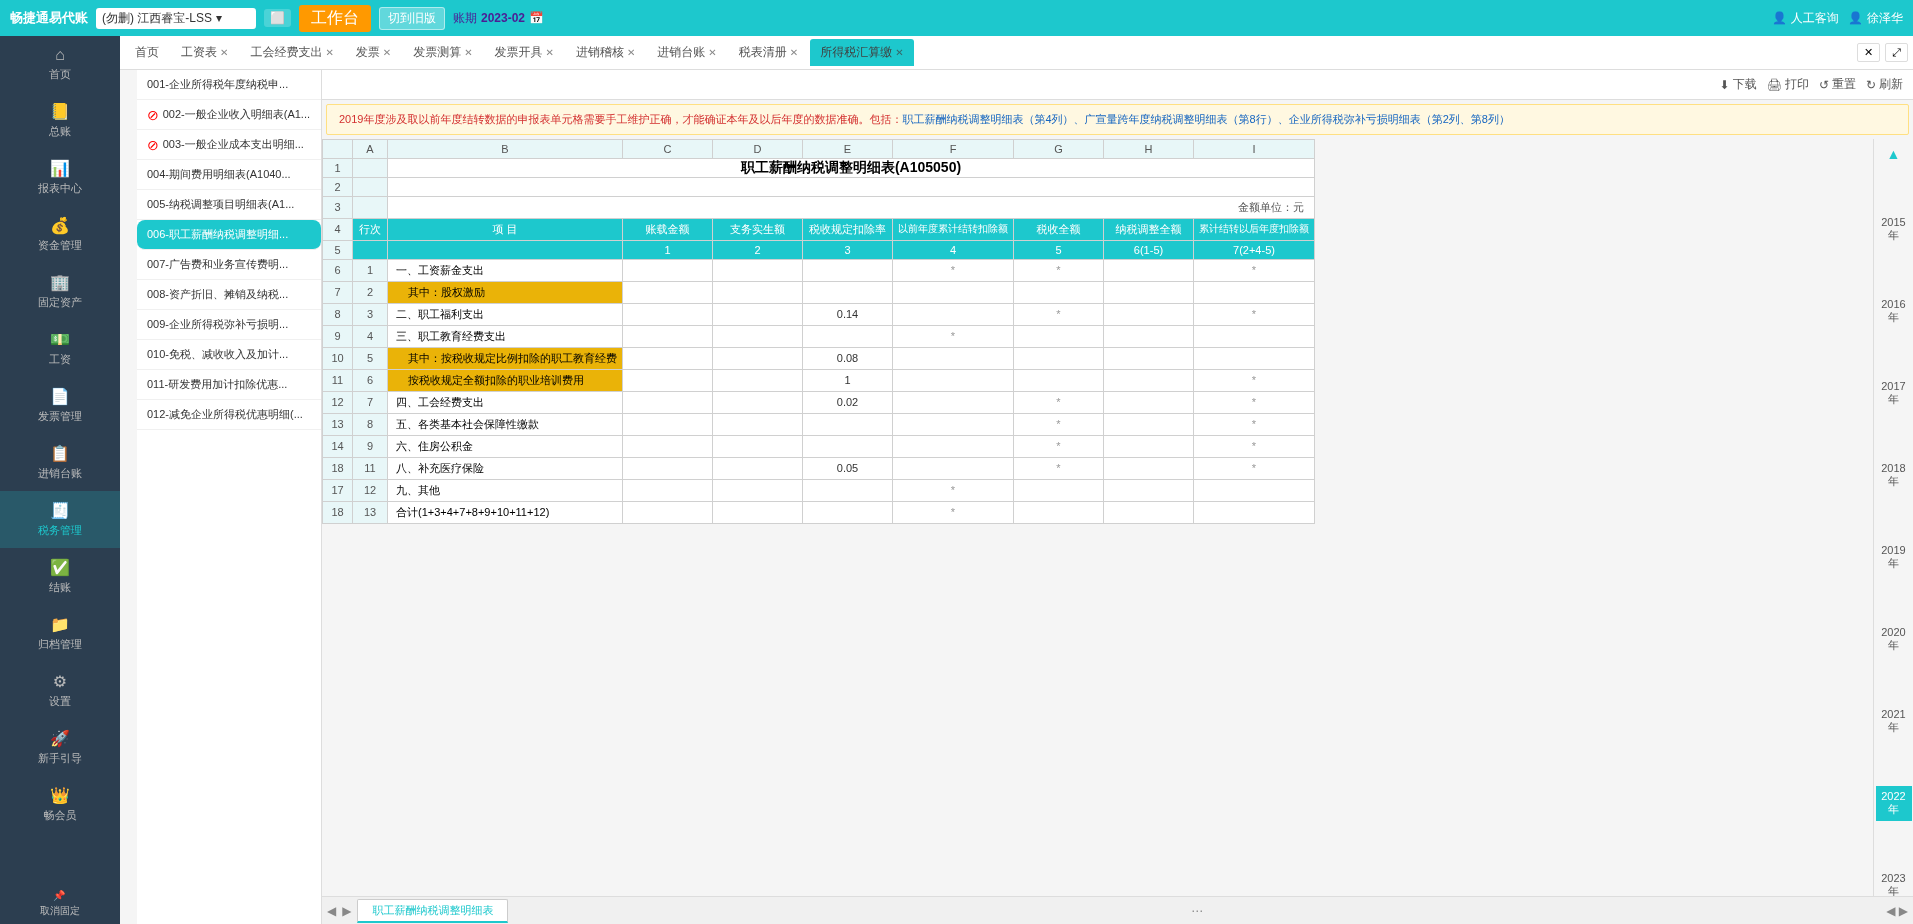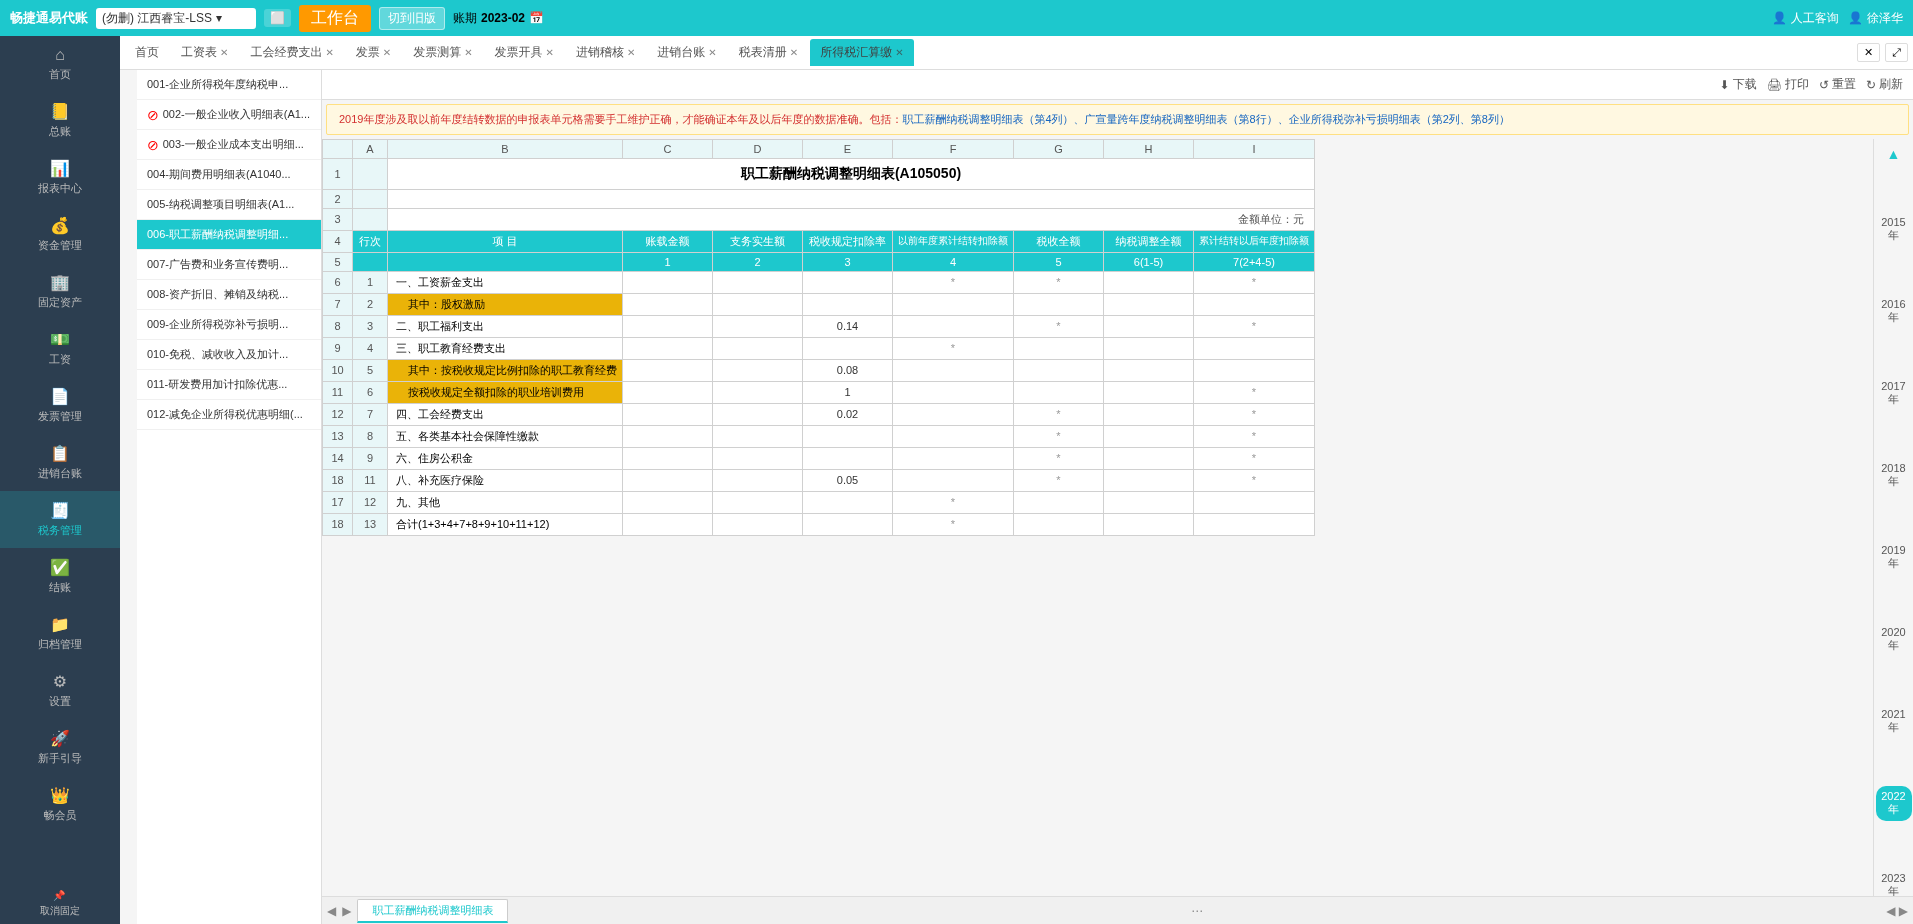--- a/index.html
+++ b/index.html
@@ -5,21 +5,21 @@
     * { box-sizing: border-box; margin: 0; padding: 0; }
     body { font-family: 'Microsoft YaHei', Arial, sans-serif; font-size: 12px; background: #f0f2f5; display: flex; flex-direction: column; height: 924px; overflow: hidden; }
 
     
     .top-bar { height: 36px; background: #1dc8cd; display: flex; align-items: center; padding: 0 10px; gap: 8px; color: white; flex-shrink: 0; }
     .top-bar .logo { font-size: 13px; font-weight: bold; white-space: nowrap; }
     .top-bar .company-selector { background: white; color: #333; border: none; border-radius: 3px; padding: 2px 6px; font-size: 12px; display: flex; align-items: center; gap: 4px; cursor: pointer; min-width: 160px; }
     .top-bar .icon-btn { background: rgba(255,255,255,0.2); border: none; color: white; padding: 2px 6px; border-radius: 3px; cursor: pointer; font-size: 12px; }
     .top-bar .work-tab-btn { background: #ff9900; color: white; border: none; border-radius: 3px; padding: 3px 12px; font-size: 16px; cursor: pointer; }
     .top-bar .switch-btn { background: rgba(255,255,255,0.3); border: 1px solid rgba(255,255,255,0.5); color: white; border-radius: 3px; padding: 2px 8px; font-size: 12px; cursor: pointer; }
-    .top-bar .period { display: flex; align-items: center; gap: 4px; color: #000000; font-size: 12px; }
+    .top-bar .period { display: flex; align-items: center; gap: 4px; color: #4c1d95; font-size: 12px; }
     .top-bar .spacer { flex: 1; }
     .top-bar .user-area { display: flex; align-items: center; gap: 10px; font-size: 12px; }
 
     
     .main-layout { display: flex; flex: 1; overflow: hidden; }
 
     
     .sidebar { width: 120px; background: #2c3e50; color: #ccc; display: flex; flex-direction: column; flex-shrink: 0; }
     .sidebar-item { display: flex; flex-direction: column; align-items: center; padding: 10px 0; cursor: pointer; font-size: 11px; gap: 3px; color: #bbb; }
     .sidebar-item.active { background: rgba(29, 200, 205, 0.2); color: #1dc8cd; }
@@ -36,42 +36,42 @@
     .tab-item .close-x { font-size: 10px; cursor: pointer; opacity: 0.7; }
     .tab-bar .tab-actions { margin-left: auto; display: flex; gap: 5px; }
     .tab-bar .tab-action-btn { background: none; border: 1px solid #ddd; padding: 2px 6px; font-size: 11px; cursor: pointer; border-radius: 2px; }
 
     
     .page-content { flex: 1; display: flex; overflow: hidden; }
 
     
     .form-list-panel { width: 185px; background: #fff; border-right: 1px solid #ddd; overflow-y: auto; flex-shrink: 0; margin-left: 17px; }
     .form-list-item { padding: 7px 10px; font-size: 11px; cursor: pointer; border-bottom: 1px solid #f0f0f0; color: #333; display: flex; align-items: center; gap: 4px; }
-    .form-list-item.active { background: #1dc8cd; color: white; }
+    .form-list-item.active { background: #1dc8cd; color: white; border-radius: 8px; }
     .form-list-item .error-dot { color: #f00; font-size: 14px; line-height: 1; }
 
     
     .spreadsheet-area { flex: 1; display: flex; flex-direction: column; overflow: hidden; position: relative; }
 
     
     .sheet-toolbar { background: #fff; border-bottom: 1px solid #ddd; padding: 6px 10px; display: flex; align-items: center; justify-content: flex-end; gap: 10px; flex-shrink: 0; }
     .sheet-toolbar button { background: none; border: none; cursor: pointer; font-size: 12px; color: #555; display: flex; align-items: center; gap: 3px; }
 
     
     .notice-bar { background: #fff8e1; border: 1px solid #ffe082; padding: 6px 12px; font-size: 11px; color: #d32f2f; line-height: 1.5; flex-shrink: 0; margin: 4px; border-radius: 2px; }
     .notice-bar span.blue { color: #1565c0; }
 
     
     .spreadsheet-container { display: flex; flex: 1; overflow: hidden; }
 
     
     .year-nav { width: 40px; background: #f5f5f5; border-left: 1px solid #ddd; display: flex; flex-direction: column; align-items: center; padding: 4px 0; gap: 2px; overflow-y: auto; flex-shrink: 0; }
     .year-nav .nav-arrow { cursor: pointer; color: #1dc8cd; font-size: 14px; padding: 3px; }
     .year-nav .year-item { font-size: 11px; cursor: pointer; padding: 4px 2px; color: #555; text-align: center; border-radius: 2px; width: 36px; margin-top: 45px; }
-    .year-nav .year-item.active { background: #1dc8cd; color: white; border-radius: 10px; }
+    .year-nav .year-item.active { background: #1dc8cd; color: white; border-radius: 0; }
 
     
     .table-scroll { flex: 1; overflow: auto; }
     .sheet-table { border-collapse: collapse; font-size: 11px; min-width: 900px; }
     .sheet-table th, .sheet-table td { border: 1px solid #d0d0d0; padding: 3px 5px; white-space: nowrap; }
     .sheet-table .header-cyan { background: #1dc8cd; color: white; text-align: center; font-weight: normal; }
     .sheet-table .row-num-col { background: #e8f7f8; text-align: center; width: 30px; color: #555; }
     .sheet-table .col-A { width: 35px; background: #e8f7f8; text-align: center; color: #555; }
     .sheet-table td.item-cell { background: #fff; padding-left: 8px; }
     .sheet-table td.item-cell-indent { background: #eab308; padding-left: 20px; }
@@ -310,21 +310,21 @@
                   <th class="col-header" style="width:90px;">G</th>
                   <th class="col-header" style="width:90px;">H</th>
                   <th class="col-header" style="width:110px;">I</th>
                 </tr>
               </thead>
               <tbody>
 
                 <tr>
                   <td class="row-num-col">1</td>
                   <td class="col-A"></td>
-                  <td colspan="8" class="title-row" style="text-align:center; font-size:14px; font-weight:bold; background:#fff; padding:6px;">
+                  <td colspan="8" class="title-row" style="text-align:center; font-size:14px; font-weight:bold; background:#fff; padding:0;">
                     职工薪酬纳税调整明细表(A105050)
                   </td>
                 </tr>
 
                 <tr>
                   <td class="row-num-col">2</td>
                   <td class="col-A"></td>
                   <td colspan="8" style="background:#fff;"></td>
                 </tr>
 

